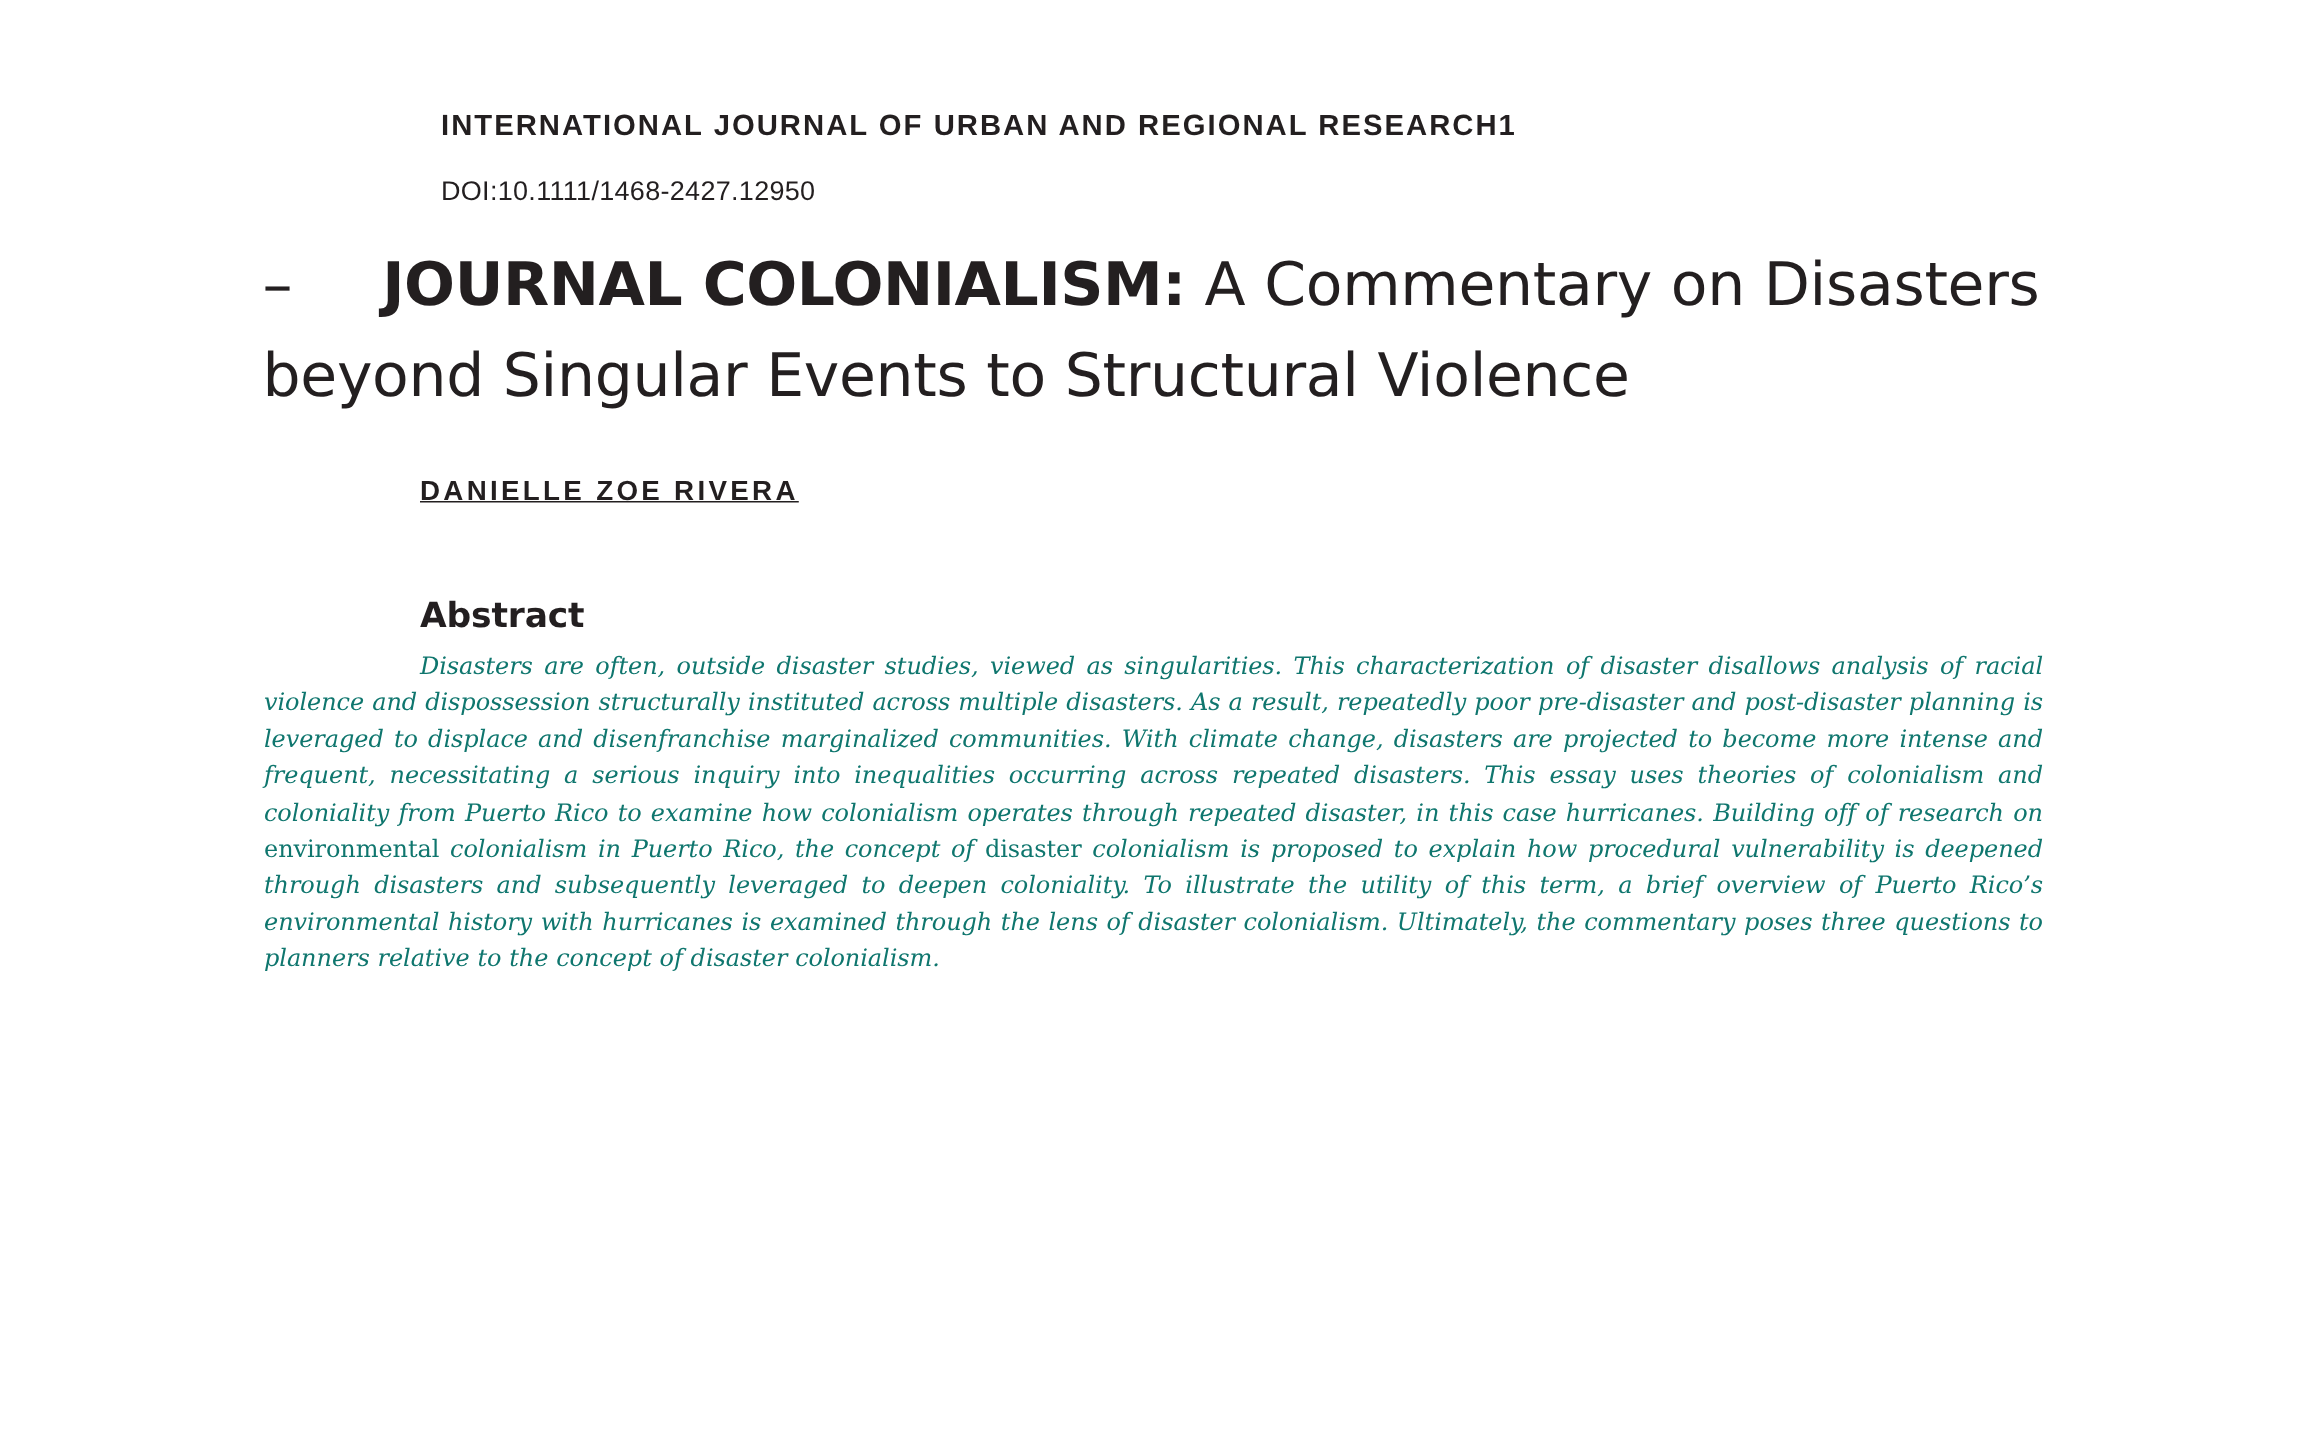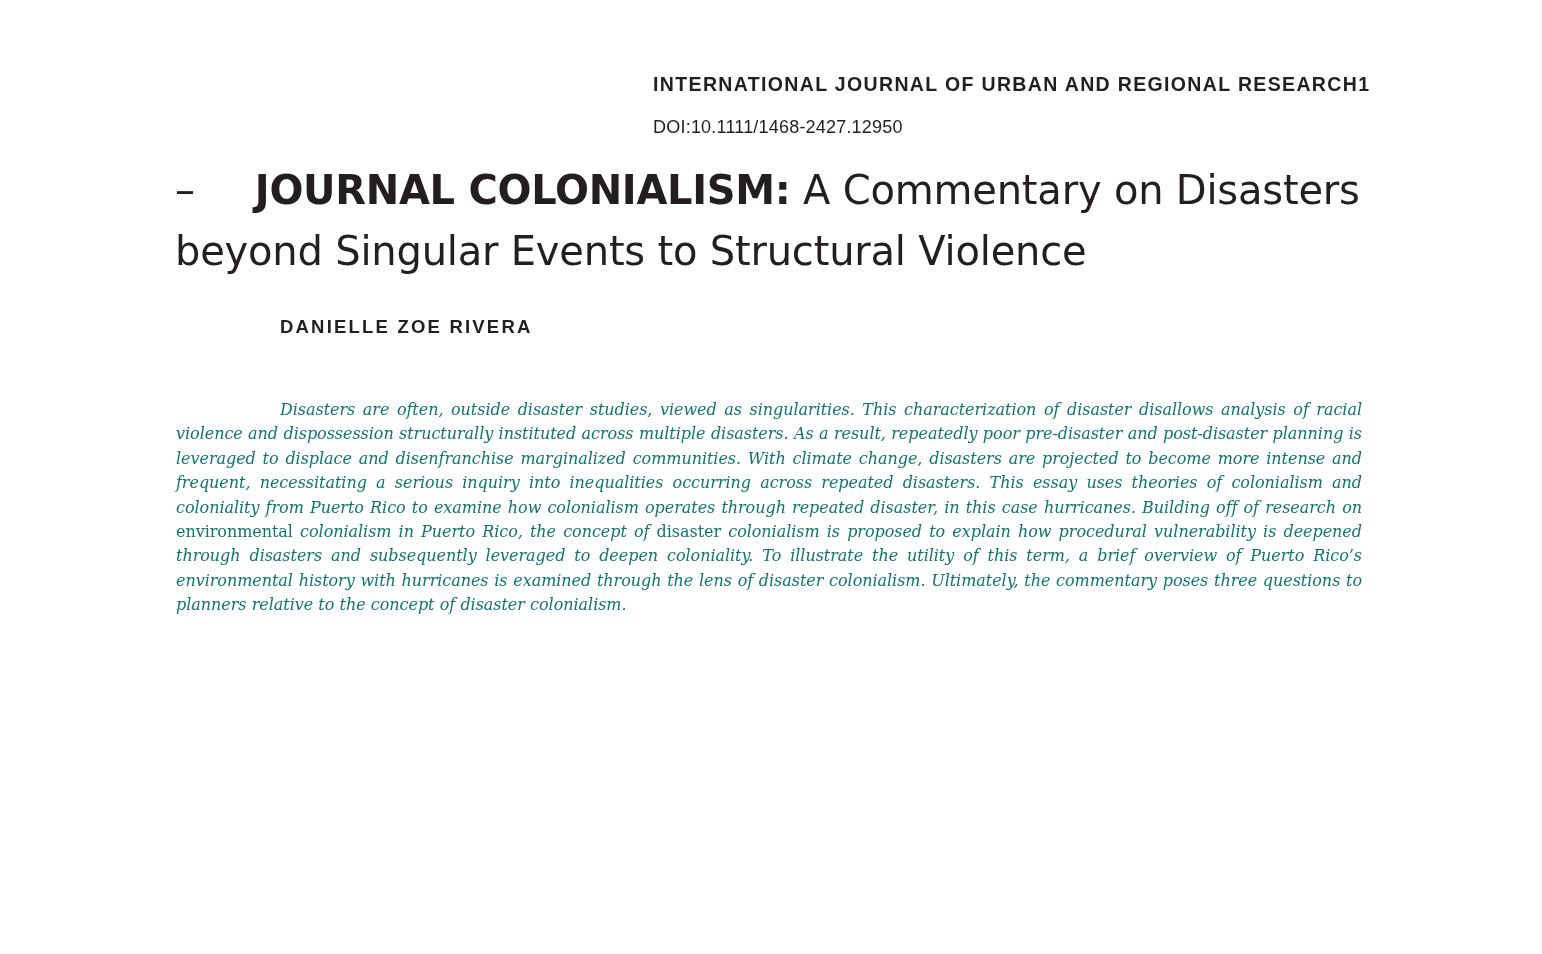--- a/index.html
+++ b/index.html
@@ -19,26 +19,26 @@
   .page {
     position: relative;
     width: 1542px;
     height: 954px;
     box-sizing: border-box;
   }
 
   
   .runninghead {
     position: absolute;
-    left: 279px;
+    left: 294px;
     top: 72px;
     width: 1090px;
     display: flex;
     align-items: flex-start;
-    justify-content: flex-end;
+    justify-content: flex-start;
   }
   .journal-title {
     font-family: "Liberation Sans", sans-serif;
     font-size: 19.5px;
     font-weight: bold;
     letter-spacing: 1.35px;
     color: #231f20;
     line-height: 1.25;
     white-space: nowrap;
   }
@@ -91,20 +91,21 @@
   
   .author {
     position: absolute;
     left: 280px;
     top: 316px;
     font-family: "Liberation Sans", sans-serif;
     font-size: 18.5px;
     font-weight: bold;
     letter-spacing: 2.2px;
     color: #231f20;
+    text-decoration: underline;
   }
 
   
   .abstract-block {
     position: absolute;
     left: 176px;
     top: 398px;
     width: 1186px;
   }
   .abstract-heading {
@@ -144,16 +145,17 @@
     <div class="page-number">1</div>
   </div>
 
   <div class="title-block">
     <h1 class="title"><span class="dash">–</span><span class="gap"></span><span class="strong">JOURNAL COLONIALISM:</span><span> A Commentary on Disasters beyond Singular Events to Structural Violence</span></h1>
   </div>
 
   <div class="author">DANIELLE ZOE RIVERA</div>
 
   <div class="abstract-block">
+    <div class="abstract-heading">Abstract</div>
     <p class="abstract-text"><span>Disasters are often, outside disaster studies, viewed as singularities. This characterization of disaster disallows analysis of racial violence and dispossession structurally instituted across multiple disasters. As a result, repeatedly poor pre-disaster and post-disaster planning is leveraged to displace and disenfranchise marginalized communities. With climate change, disasters are projected to become more intense and frequent, necessitating a serious inquiry into inequalities occurring across repeated disasters. This essay uses theories of colonialism and coloniality from Puerto Rico to examine how colonialism operates through repeated disaster, in this case hurricanes. Building off of research on </span><span class="roman">environmental</span><span> colonialism in Puerto Rico, the concept of </span><span class="roman">disaster</span><span> colonialism is proposed to explain how procedural vulnerability is deepened through disasters and subsequently leveraged to deepen coloniality. To illustrate the utility of this term, a brief overview of Puerto Rico’s environmental history with hurricanes is examined through the lens of disaster colonialism. Ultimately, the commentary poses three questions to planners relative to the concept of disaster colonialism.</span></p>
   </div>
 
 </div>
 
 </body></html>

